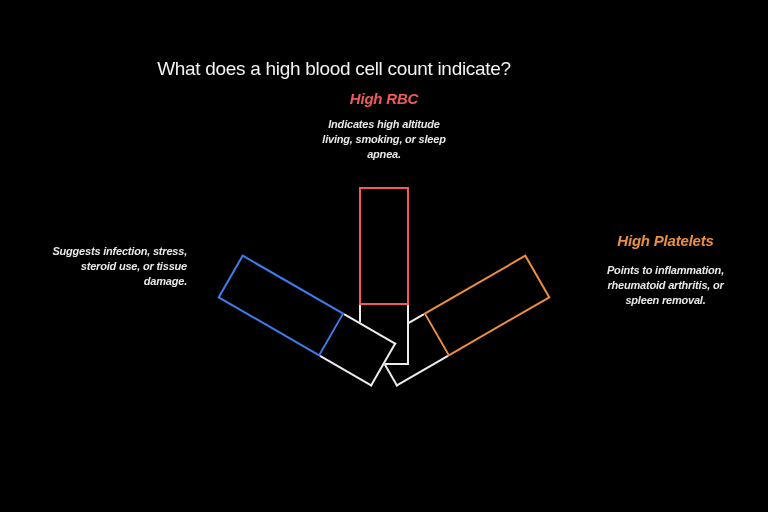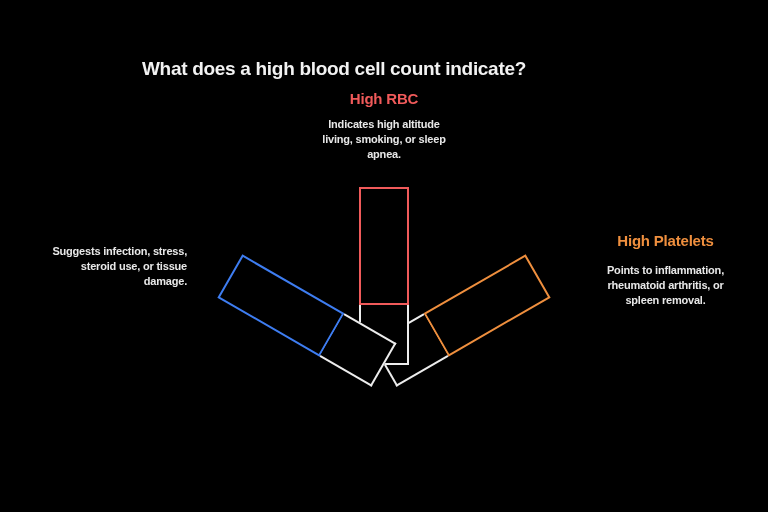--- a/index.html
+++ b/index.html
@@ -7,23 +7,23 @@
     --tube-white:#EDEDED; --rbc-red:#F05A5A; --wbc-blue:#3E7DF1; --platelets-orange:#EF8F3E;
   }
   html,body{margin:0;padding:0;}
   body{
     width:768px;height:512px;background:var(--background);
     font-family:"Liberation Sans","DejaVu Sans",sans-serif;
     position:relative;overflow:hidden;
   }
   .title{
     position:absolute;top:45px;left:0;width:668px;text-align:center;
-    font-size:19px;font-weight:700;letter-spacing:-0.3px;color:var(--title);
+    font-size:19px;font-weight:400;letter-spacing:-0.3px;color:var(--title);
   }
-  .section{position:absolute;}
+  .section{position:absolute;font-style:italic;}
   .section h2{
     margin:0;font-size:15px;font-weight:700;letter-spacing:-0.2px;line-height:19px;
   }
   .section .desc{
     margin:13px 0 0 0;font-size:11px;font-weight:700;letter-spacing:-0.2px;
     line-height:15px;color:var(--body-text);white-space:pre-line;
   }
   .sec-rbc{top:89px;left:0;width:768px;text-align:center;}
   .sec-rbc h2{color:var(--rbc-red);}
   .sec-rbc .desc{margin-top:9px;}

